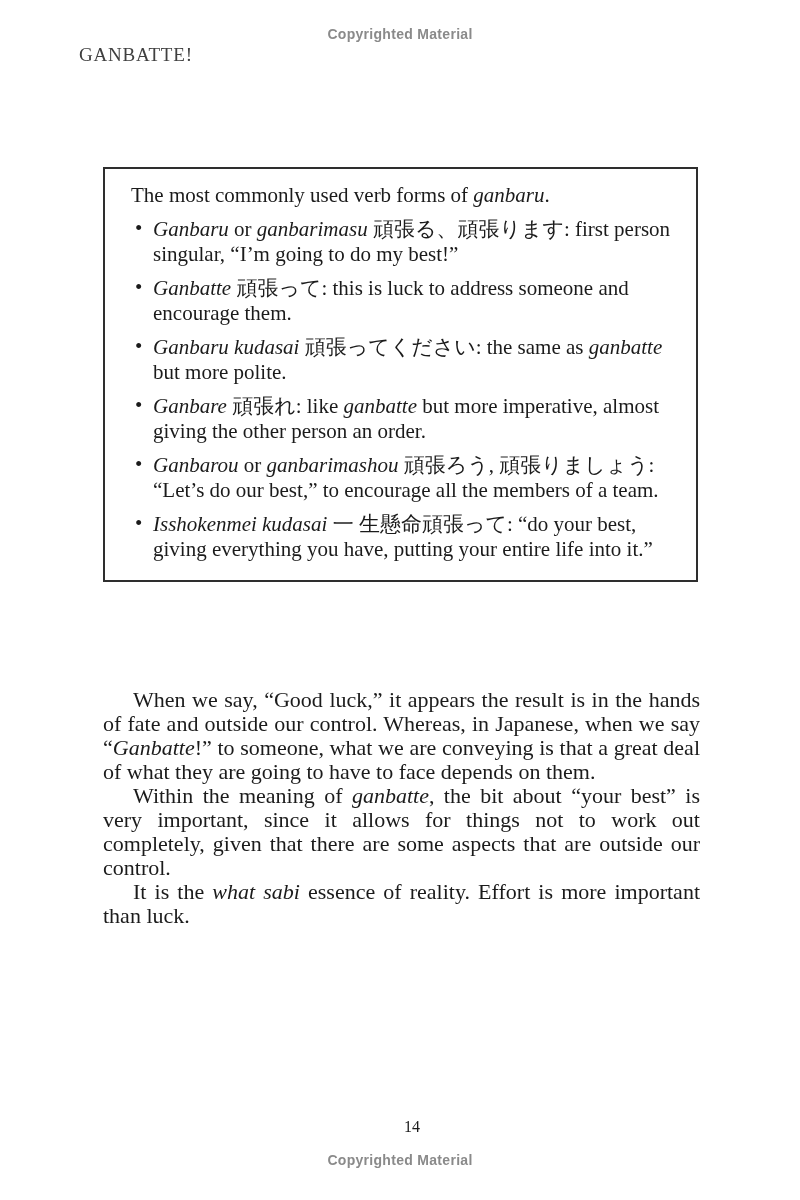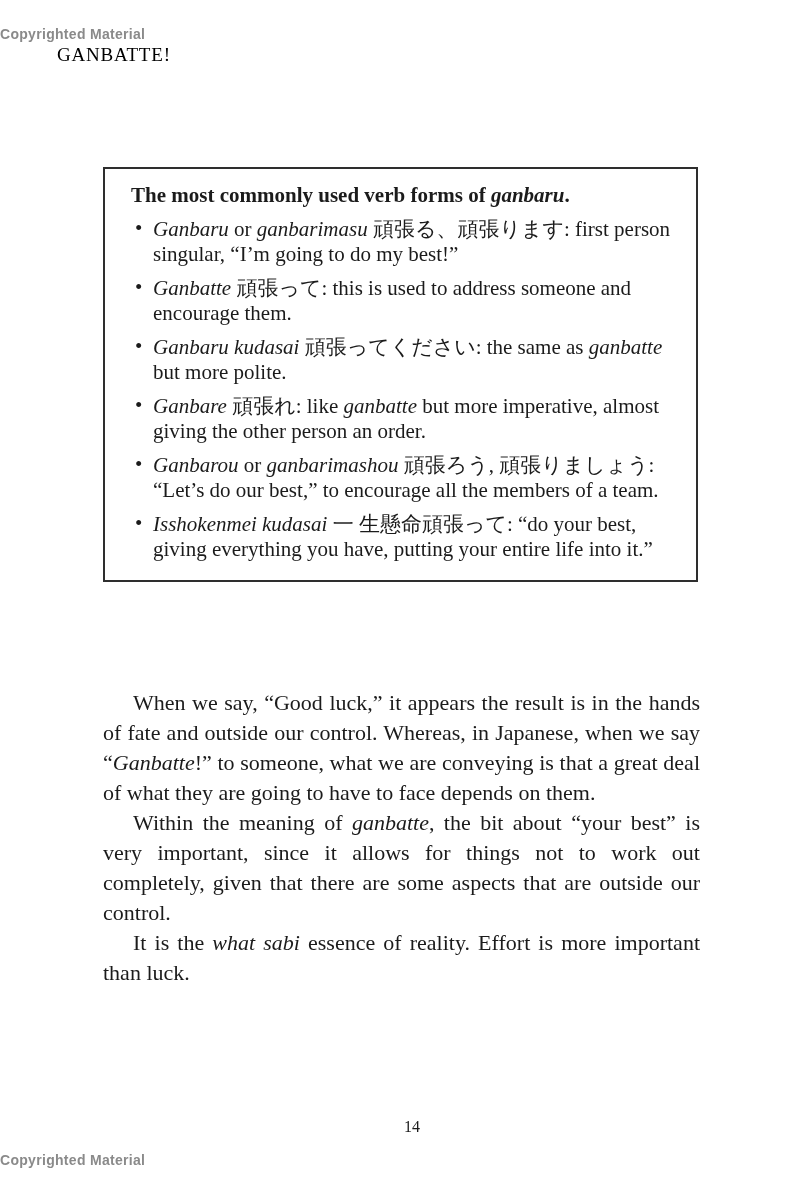--- a/index.html
+++ b/index.html
@@ -13,50 +13,50 @@
     height: 1200px;
     background: #ffffff;
     color: #1b1b1b;
     font-family: "Liberation Serif", "DejaVu Serif", serif;
     overflow: hidden;
   }
   .copyright {
     position: absolute;
     left: 0;
     width: 100%;
+    text-align: center;
     font-family: "Liberation Sans", "DejaVu Sans", sans-serif;
     font-weight: bold;
     font-size: 14px;
     color: #8a8a8a;
     letter-spacing: 0.3px;
   }
   .copyright.top { top: 26px; }
   .copyright.bottom { top: 1152px; }
   .running-header {
     position: absolute;
     top: 44px;
-    left: 57px;
+    left: 79px;
     font-size: 19px;
     letter-spacing: 0.8px;
-    color: #000000;
+    color: #404040;
   }
   .infobox {
     position: absolute;
     top: 167px;
     left: 103px;
     width: 595px;
     box-sizing: border-box;
     border: 2px solid #2e2e2e;
     padding: 14px 24px 18px 26px;
     font-size: 21px;
     line-height: 25px;
   }
   .box-intro {
     margin: 0 0 3px 0;
-    font-weight: bold;
   }
   .box-list {
     margin: 0;
     padding: 0;
     list-style: none;
   }
   .box-list li {
     position: relative;
     margin-top: 9px;
     padding-left: 22px;
@@ -65,21 +65,21 @@
     position: absolute;
     left: 4px;
     top: -1px;
   }
   .body-text {
     position: absolute;
     top: 688px;
     left: 103px;
     width: 597px;
     font-size: 22px;
-    line-height: 30px;
+    line-height: 24px;
     text-align: justify;
   }
   .body-text p {
     margin: 0;
     text-indent: 30px;
   }
   .page-number {
     position: absolute;
     left: 12px;
     top: 1118px;
@@ -101,21 +101,21 @@
 
   <div class="infobox">
     <p class="box-intro"><span>The most commonly used verb forms of </span><i>ganbaru</i><span>.</span></p>
     <ul class="box-list">
       <li>
         <span class="bullet-dot">•</span>
         <span><i>Ganbaru</i><span> or </span><i>ganbarimasu</i><span> 頑張る、頑張ります: first person singular, “I’m going to do my best!”</span></span>
       </li>
       <li>
         <span class="bullet-dot">•</span>
-        <span><i>Ganbatte</i><span> 頑張って: this is used to address someone and encourage them.</span></span>
+        <span><i>Ganbatte</i><span> 頑張って: this is luck to address someone and encourage them.</span></span>
       </li>
       <li>
         <span class="bullet-dot">•</span>
         <span><i>Ganbaru kudasai</i><span> 頑張ってください: the same as </span><i>ganbatte</i></span><span> but more polite.</span>
       </li>
       <li>
         <span class="bullet-dot">•</span>
         <span><i>Ganbare</i><span> 頑張れ: like </span><i>ganbatte</i><span> but more imperative, almost giving the other person an order.</span></span>
       </li>
       <li>

